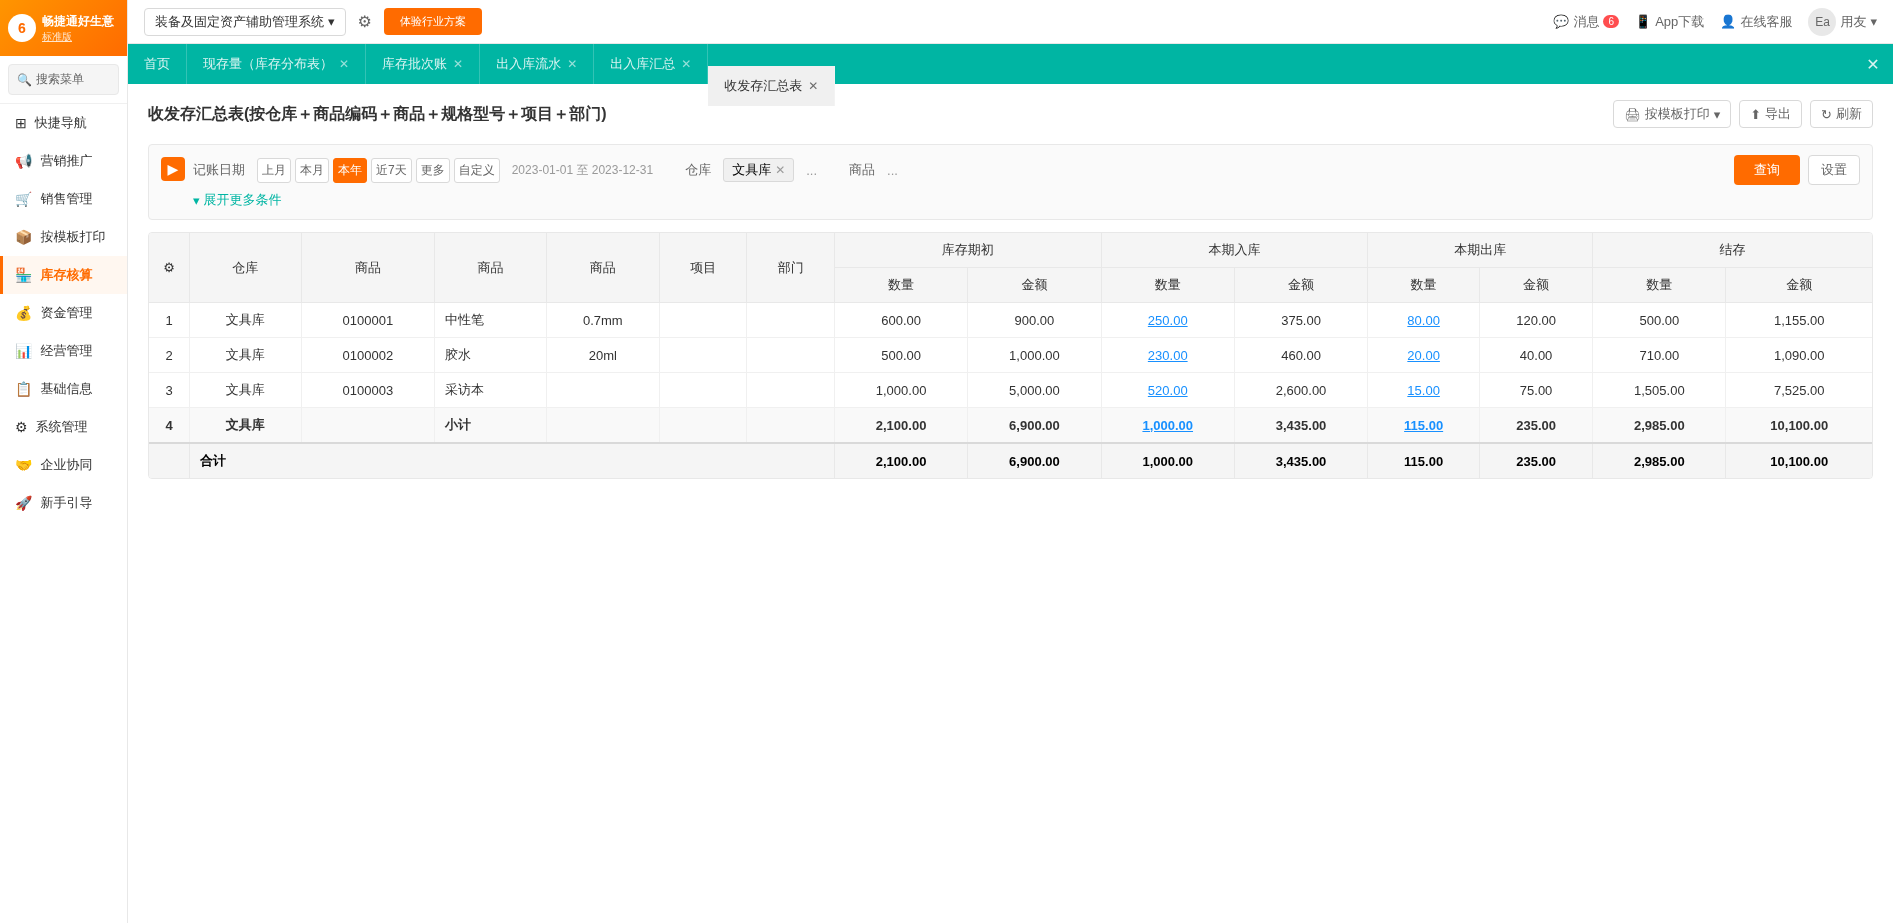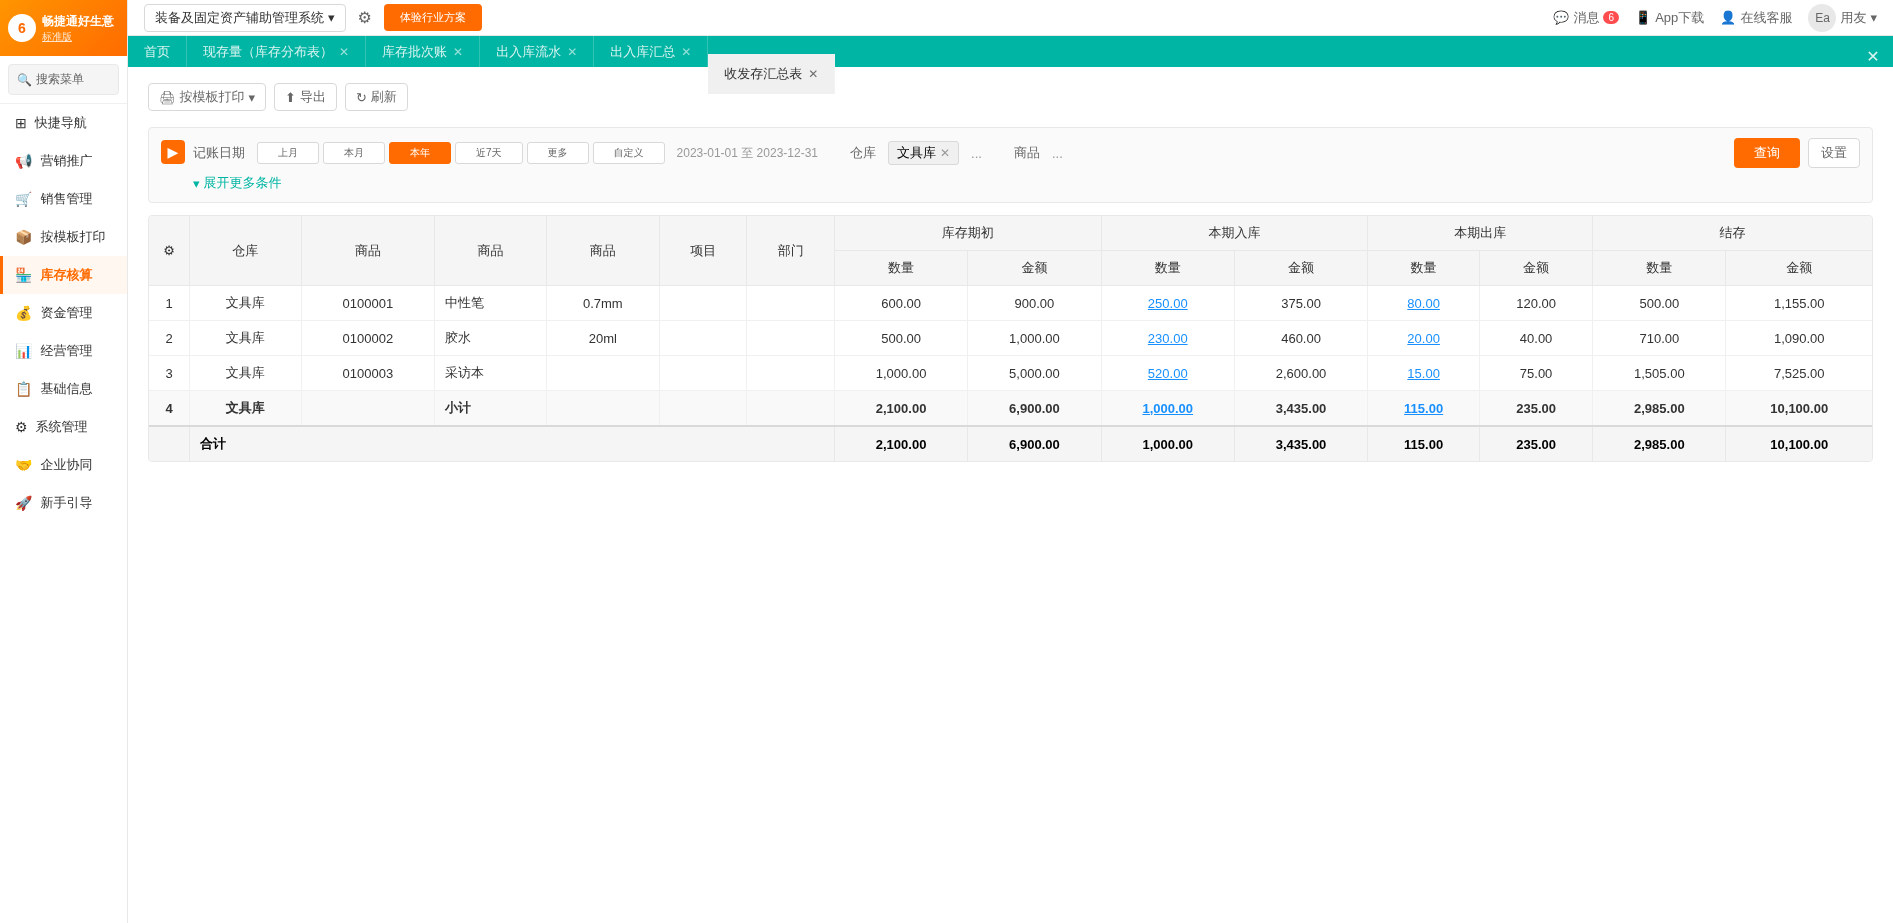--- a/index.html
+++ b/index.html
@@ -12,44 +12,44 @@
     .sidebar-search { padding: 8px; border-bottom: 1px solid #f0f0f0; }
     .sidebar-search-btn { width: 100%; padding: 6px 8px; background: #f5f5f5; border: 1px solid #e8e8e8; border-radius: 4px; cursor: pointer; display: flex; align-items: center; gap: 4px; font-size: 12px; color: #666; }
     .sidebar-nav-item { padding: 10px 12px; cursor: pointer; display: flex; align-items: center; gap: 8px; font-size: 13px; color: #333; border-left: 3px solid transparent; }
     .sidebar-nav-item.active { background: #fff7f0; color: #ff6b00; border-left-color: #ff6b00; font-weight: bold; }
     .sidebar-nav-icon { font-size: 14px; }
 
     
     .main { flex: 1; display: flex; flex-direction: column; overflow: hidden; }
 
     
-    .topbar { height: 36px; background: #fff; border-bottom: 1px solid #e8e8e8; display: flex; align-items: center; justify-content: space-between; padding: 0 16px; flex-shrink: 0; }
+    .topbar { height: 44px; background: #fff; border-bottom: 1px solid #e8e8e8; display: flex; align-items: center; justify-content: space-between; padding: 0 16px; flex-shrink: 0; }
     .topbar-left { display: flex; align-items: center; gap: 12px; }
     .topbar-system-select { border: 1px solid #d9d9d9; border-radius: 4px; padding: 4px 10px; font-size: 13px; color: #333; background: #fff; cursor: pointer; display: flex; align-items: center; gap: 4px; }
     .topbar-try-btn { background: #ff6b00; color: #fff; border: none; border-radius: 4px; padding: 6px 16px; font-size: 11px; cursor: pointer; }
     .topbar-right { display: flex; align-items: center; gap: 16px; font-size: 13px; color: #666; }
     .topbar-right-item { display: flex; align-items: center; gap: 4px; cursor: pointer; }
     .badge { background: #ff4d4f; color: #fff; border-radius: 10px; font-size: 10px; padding: 1px 5px; }
     .user-avatar { width: 28px; height: 28px; background: #e8e8e8; border-radius: 50%; display: flex; align-items: center; justify-content: center; font-size: 12px; color: #666; }
 
     
-    .tabbar { height: 31px; background: #00b5a3; display: flex; align-items: center; padding: 0 0; flex-shrink: 0; position: relative; }
+    .tabbar { height: 40px; background: #00b5a3; display: flex; align-items: center; padding: 0 0; flex-shrink: 0; position: relative; }
     .tab { padding: 0 16px; height: 40px; display: flex; align-items: center; gap: 6px; cursor: pointer; font-size: 13px; color: rgba(255,255,255,0.85); border-right: 1px solid rgba(255,255,255,0.2); }
     .tab.active { background: #f0f0f0; color: #333; margin-top: 44px; }
     .tab-close { font-size: 12px; color: inherit; cursor: pointer; opacity: 0.7; }
     .tabbar-close-all { position: absolute; right: 0; top: 0; height: 40px; width: 40px; display: flex; align-items: center; justify-content: center; cursor: pointer; color: rgba(255,255,255,0.85); font-size: 16px; }
 
     
     .page-content { flex: 1; background: #f5f5f5; overflow-y: auto; padding: 0; }
     .page-inner { background: #fff; margin: 0; padding: 16px 20px; min-height: 100%; }
     .page-title { font-size: 16px; font-weight: bold; color: #333; margin-bottom: 16px; display: flex; align-items: center; justify-content: space-between; }
     .filter-toggle { width: 24px; height: 24px; background: #ff6b00; color: #fff; border-radius: 4px; display: flex; align-items: center; justify-content: center; cursor: pointer; font-size: 14px; flex-shrink: 0; }
     .filter-label { color: #666; font-size: 13px; }
     .date-btns { display: flex; gap: 4px; align-items: center; }
-    .date-btn { padding: 3px 20px; border: 1px solid #d9d9d9; border-radius: 3px; background: #fff; font-size: 10px; color: #666; cursor: pointer; }
+    .date-btn { padding: 3px 4px; border: 1px solid #d9d9d9; border-radius: 3px; background: #fff; font-size: 12px; color: #666; cursor: pointer; }
     .date-btn.active { background: #ff6b00; color: #fff; border-color: #ff6b00; }
     .date-range { font-size: 12px; color: #999; }
     .warehouse-tag { background: #f0f0f0; border: 1px solid #d9d9d9; border-radius: 3px; padding: 2px 8px; font-size: 13px; display: flex; align-items: center; gap: 4px; }
     .warehouse-tag-close { cursor: pointer; color: #999; font-size: 12px; }
     .filter-more { color: #999; font-size: 13px; cursor: pointer; }
     .expand-btn { color: #00b5a3; font-size: 13px; cursor: pointer; display: flex; align-items: center; gap: 4px; }
     .btn-query { background: #ff6b00; color: #fff; border: none; border-radius: 4px; padding: 6px 20px; font-size: 13px; cursor: pointer; }
     .btn-settings { background: #fff; color: #666; border: 1px solid #d9d9d9; border-radius: 4px; padding: 0 12px; font-size: 13px; cursor: pointer; }
 
     
@@ -202,20 +202,21 @@
       <span>收发存汇总表</span>
       <span class="tab-close">✕</span>
     </div>
     <div class="tabbar-close-all">✕</div>
   </div>
 
   <div class="page-content">
     <div class="page-inner">
 
       <div class="page-title">
+        <span>收发存汇总表(按仓库＋商品编码＋商品＋规格型号＋项目＋部门)</span>
         <div class="page-top-actions">
           <button class="page-top-btn">
             <span>🖨</span>
             <span>按模板打印</span>
             <span>▾</span>
           </button>
           <button class="page-top-btn">
             <span>⬆</span>
             <span>导出</span>
           </button>

